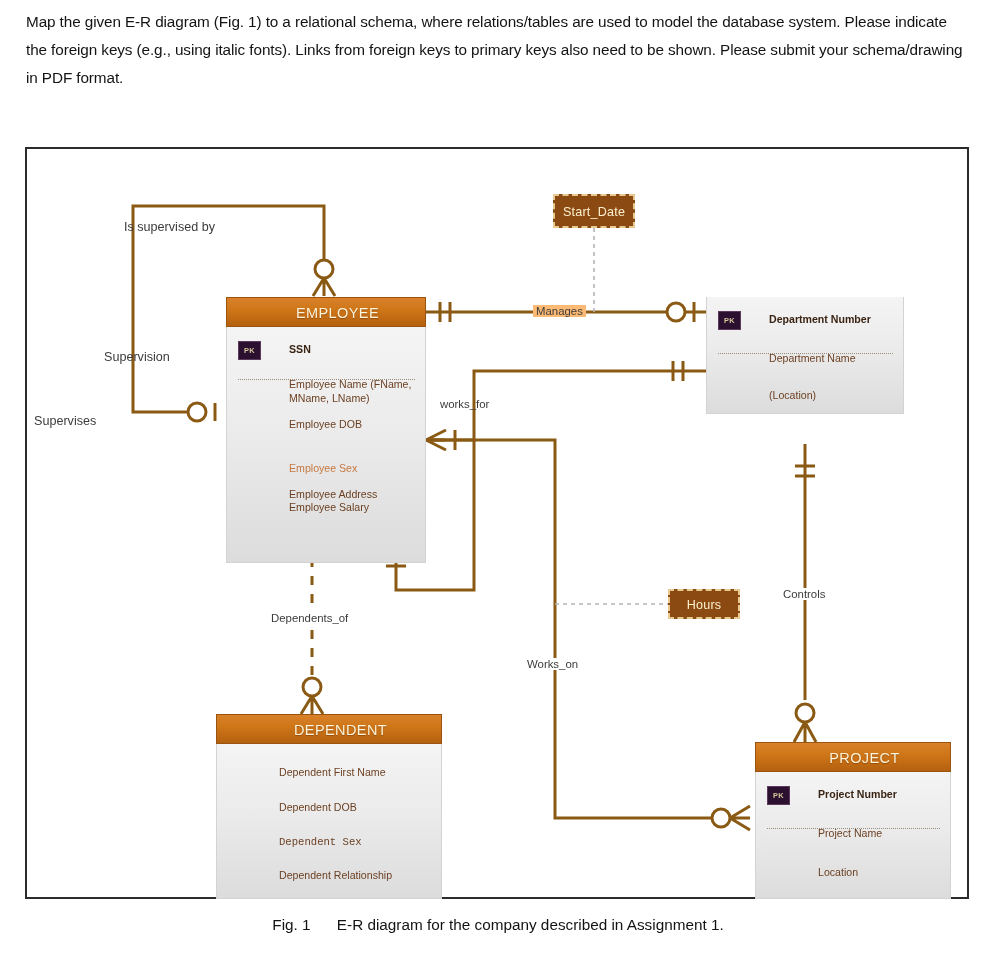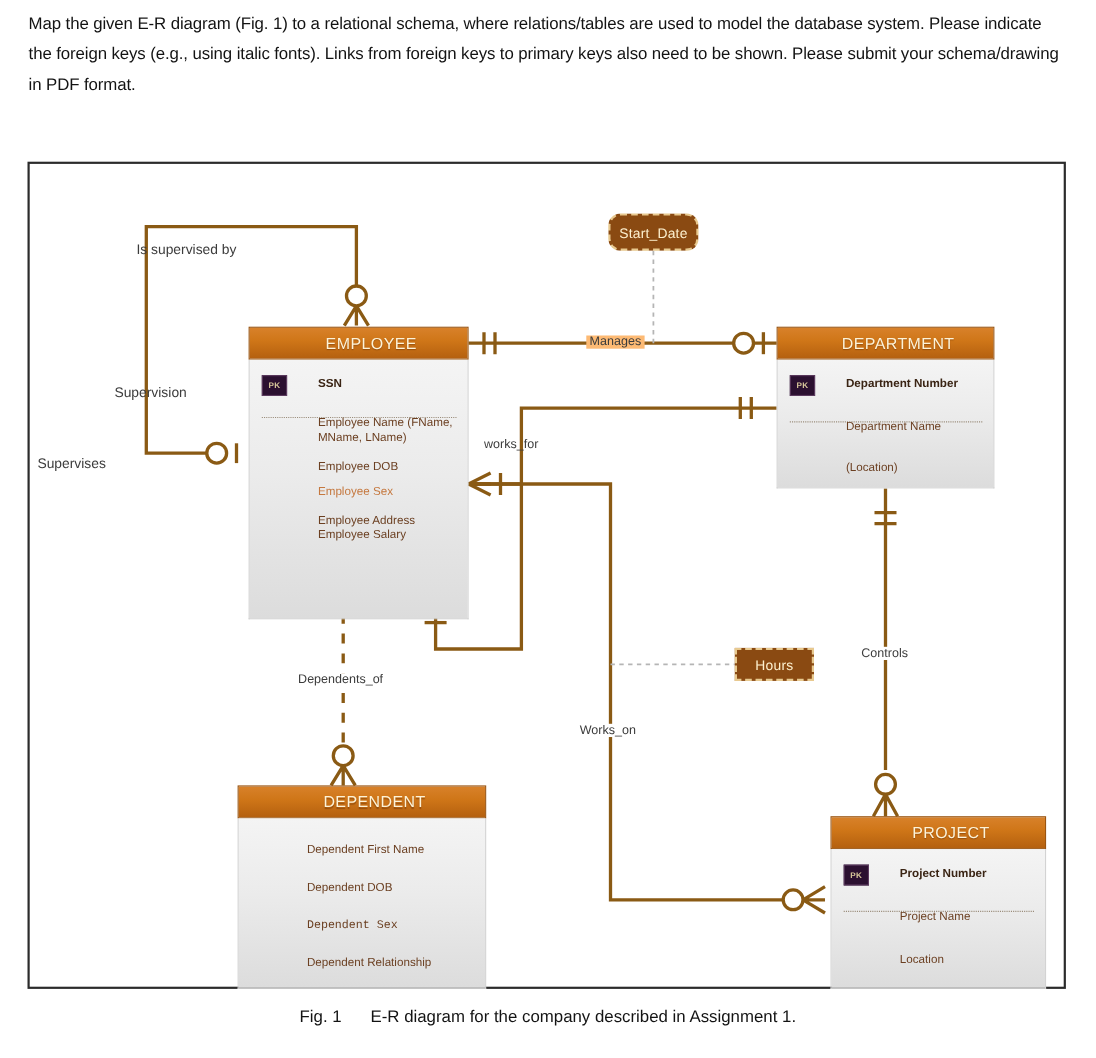--- a/index.html
+++ b/index.html
@@ -152,37 +152,36 @@
       <span class="pkbadge">PK</span>
       <span>SSN</span>
     </div>
     <div class="sep" style="top:52px;"></div>
     <div class="attr" style="margin-bottom:1px;">
       <span>Employee Name (FName,</span>
     </div>
     <div class="attr" style="margin-bottom:13px;">
       <span>MName, LName)</span>
     </div>
-    <div class="attr" style="margin-bottom:10px;">
+    <div class="attr" style="margin-bottom:31px;">
       <span>Employee DOB</span>
     </div>
     <div class="attr sex" style="margin-bottom:13px;">
       <span>Employee Sex</span>
     </div>
     <div class="attr" style="margin-bottom:0;">
       <span>Employee Address</span>
     </div>
     <div class="attr">
       <span>Employee Salary</span>
     </div>
   </div>
 </div>
 
 <div class="entity" id="ent-department" style="left:706px;top:297px;width:198px;">
-  <div class="title">DEPARTMENT</div>
   <div class="body" style="height:117px;padding-top:16px;">
     <div class="attr pk" style="margin-bottom:26px;">
       <span class="pkbadge">PK</span>
       <span>Department Number</span>
     </div>
     <div class="sep" style="top:56px;"></div>
     <div class="attr" style="margin-bottom:24px;">
       <span>Department Name</span>
     </div>
     <div class="attr">
@@ -219,21 +218,21 @@
     <div class="sep" style="top:56px;"></div>
     <div class="attr" style="margin-bottom:26px;">
       <span>Project Name</span>
     </div>
     <div class="attr">
       <span>Location</span>
     </div>
   </div>
 </div>
 
-<div class="attrbox" style="left:553px;top:194px;width:82px;height:34px;line-height:32px;border-radius:11px;">
+<div class="attrbox" style="left:553px;top:194px;width:82px;height:34px;line-height:32px;">
   <span>Start_Date</span>
 </div>
 <div class="attrbox" style="left:668px;top:589px;width:72px;height:30px;line-height:28px;">
   <span>Hours</span>
 </div>
 
 <div class="lbl big" style="left:124px;top:180px;margin-top:40px;">
   <span>Is supervised by</span>
 </div>
 <div class="lbl big" style="left:104px;top:350px;">

